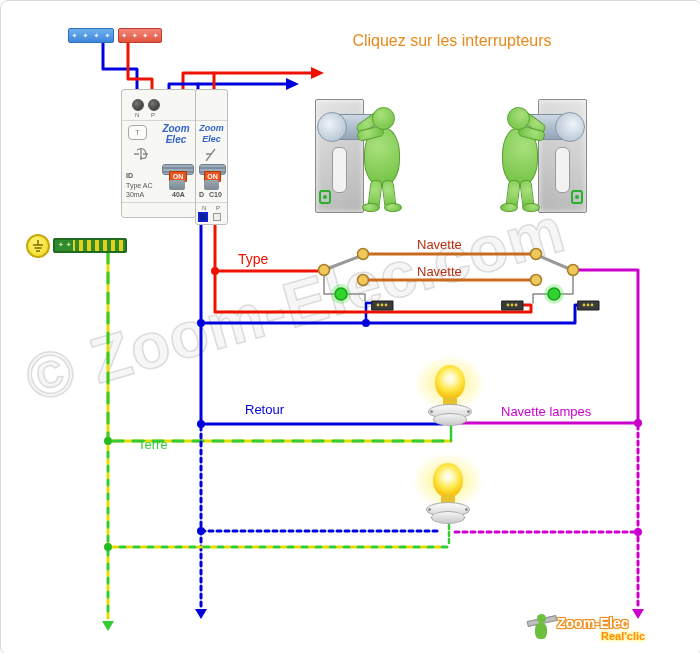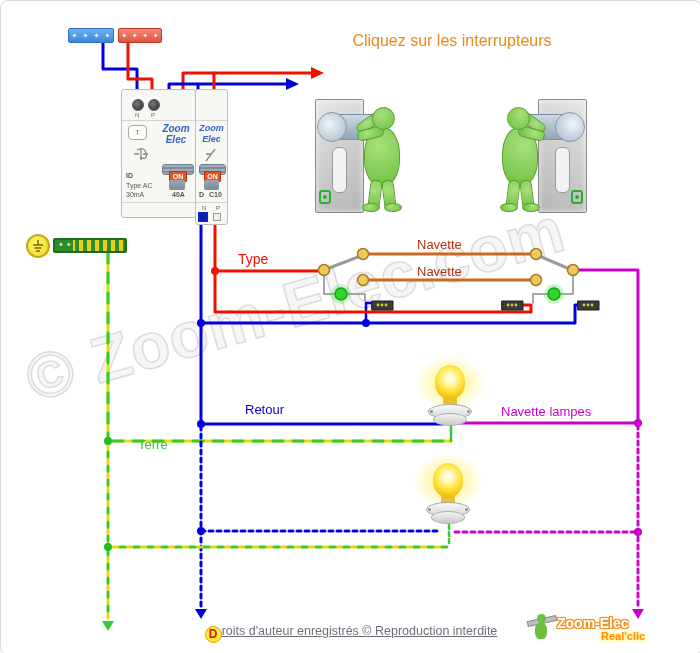--- a/index.html
+++ b/index.html
@@ -335,23 +335,20 @@
     <span class="screw" style="left:45px;"></span>
   </div>
 
   <div class="lbl phase">Type</div>
   <div class="lbl nav" style="top:236px;">Navette</div>
   <div class="lbl nav" style="top:263px;">Navette</div>
   <div class="lbl neutre">Retour</div>
   <div class="lbl terre">Terre</div>
   <div class="lbl retour">Navette lampes</div>
 
-  <div class="abs footer">
-    <span class="dcirc">D</span><span class="ftext">roits d'auteur enregistrés © Reproduction interdite</span>
-  </div>
 
   <div class="abs logo">
     <div class="worker-plank"></div>
     <div class="worker-head"></div>
     <div class="worker-body"></div>
     <div class="logoname">Zoom-Elec</div>
     <div class="logotag">Real'clic</div>
   </div>
 
 </div>

